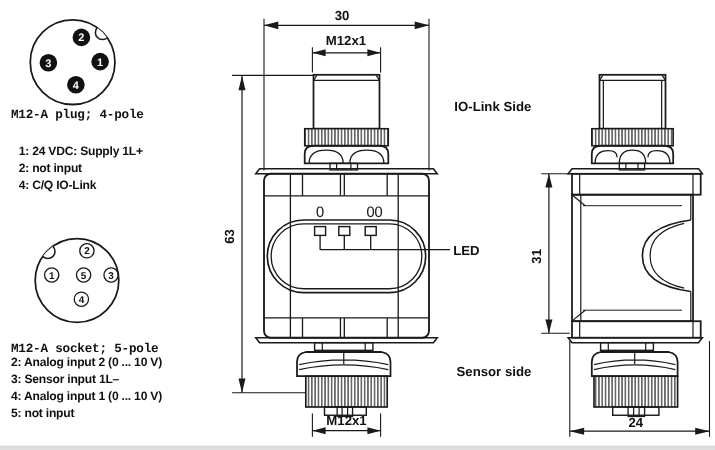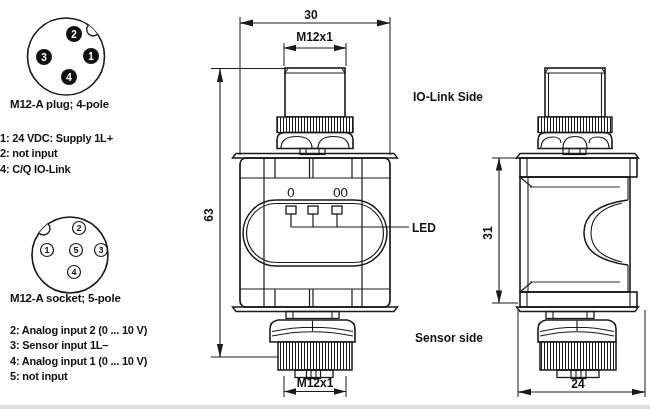--- a/index.html
+++ b/index.html
@@ -1,21 +1,21 @@
 <!DOCTYPE html>
 <html><head>
 <meta charset="utf-8">
 <style>
   html,body{margin:0;padding:0;background:#fff;}
   .canvas{position:relative;width:650px;height:409px;background:#fff;overflow:hidden;
           font-family:"Liberation Sans",sans-serif;}
   .canvas svg{position:absolute;left:0;top:0;}
   .tb{position:absolute;color:#111;font:700 11px "Liberation Sans",sans-serif;
       letter-spacing:-0.2px;line-height:15.5px;white-space:nowrap;}
-  .title{font-size:11.5px;}
+  .title{font-size:11.5px;font-family:Liberation Mono, monospace;}
   .strip{position:absolute;left:0;right:0;bottom:0;height:4.5px;background:#dcdcdc;}
   
   .dim{font:700 12px "Liberation Sans",sans-serif;fill:#111;}
   .marking{font:400 13px "DejaVu Sans",sans-serif;fill:#222;}
   .pinw{font:700 10px "Liberation Sans",sans-serif;fill:#fff;text-anchor:middle;}
   .pinb{font:700 9px "Liberation Sans",sans-serif;fill:#111;text-anchor:middle;}
   line,path,rect,circle,ellipse{vector-effect:none;}
 </style>
 </head>
 <body>
@@ -210,27 +210,27 @@
     <text class="dim" x="412" y="231.5">LED</text>
     <text class="dim" x="488" y="237" text-anchor="middle" transform="rotate(-90 488 233)">31</text>
     <text class="dim" x="578" y="388" text-anchor="middle">24</text>
     <text class="dim" x="413" y="101">IO-Link Side</text>
     <text class="dim" x="415" y="342">Sensor side</text>
   </g>
 </svg>
 
 <div class="tb title" style="left:10px;top:96.5px">M12-A plug; 4-pole</div>
 
-<div class="tb" style="left:0;top:130.5px">
+<div class="tb" style="left:17px;top:130.5px">
   <div>1: 24 VDC: Supply 1L+</div>
   <div>2: not input</div>
   <div>4: C/Q IO-Link</div>
 </div>
 
-<div class="tb title" style="left:10px;top:291px">M12-A socket; 5-pole</div>
+<div class="tb title" style="left:10px;top:310px">M12-A socket; 5-pole</div>
 
 <div class="tb" style="left:10px;top:322.5px">
   <div>2: Analog input 2 (0 ... 10 V)</div>
   <div>3: Sensor input 1L–</div>
   <div>4: Analog input 1 (0 ... 10 V)</div>
   <div>5: not input</div>
 </div>
 
 <div class="strip"></div>
 

